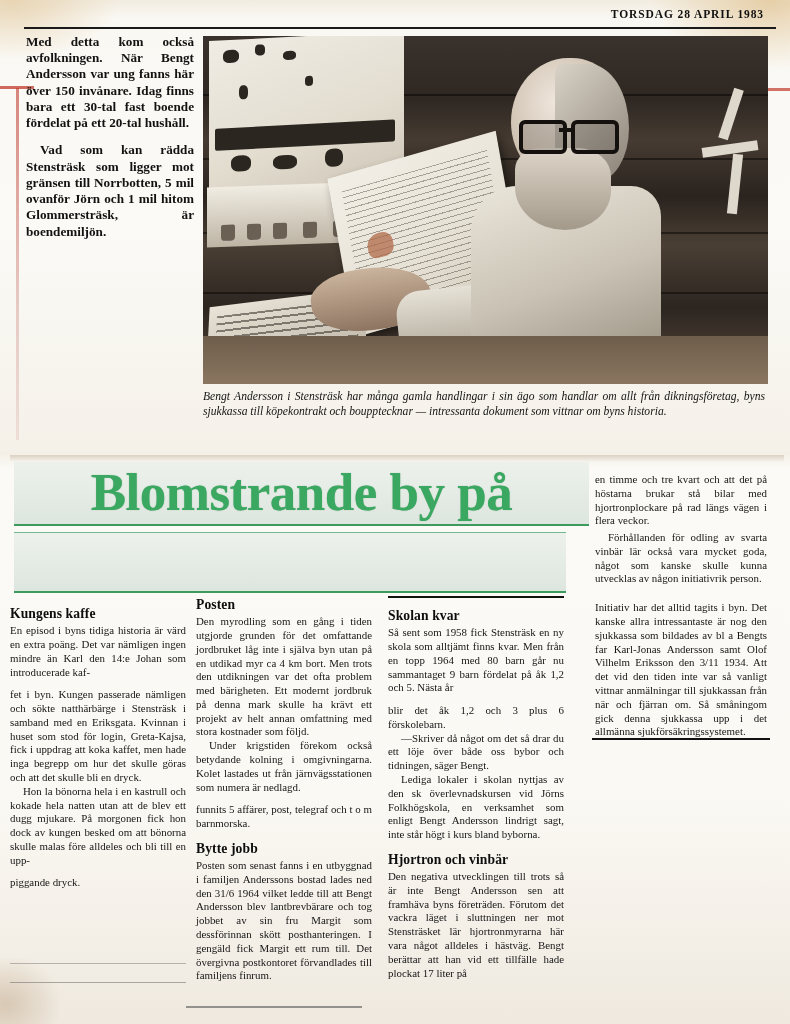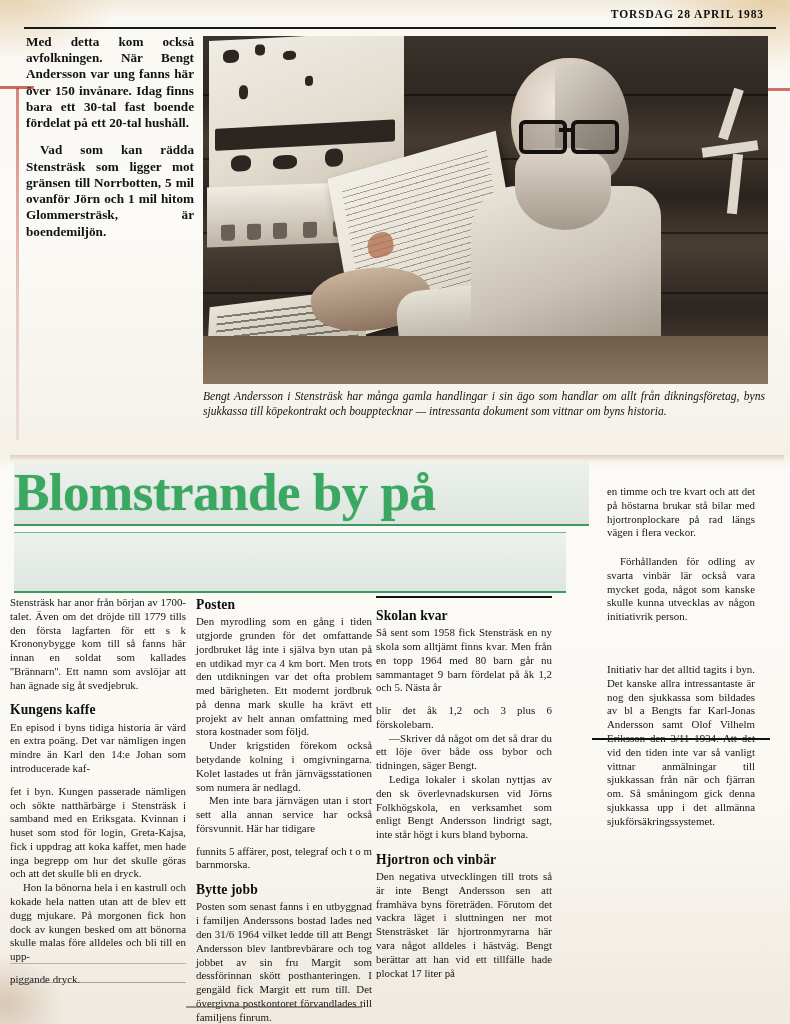--- a/index.html
+++ b/index.html
@@ -180,44 +180,44 @@
   }
   .hl-band.one{top:0;height:62px;border-bottom:2px solid #3c9a5f;}
   .hl-band.two{top:70px;height:58px;border-bottom:2px solid #3c9a5f;border-top:1px solid #6fb98a;width:96%;}
   .headline{
     position:absolute;left:0;width:100%;
     font-family:"Liberation Serif", serif;
     font-weight:bold;color:#3aa860;
     font-size:53px;line-height:1;letter-spacing:-0.5px;
     text-shadow:0 0 1px rgba(40,120,70,.5);
   }
-  .headline.l1{top:4px;text-align:left;}
+  .headline.l1{top:4px;text-align:center;}
   .headline.l2{top:72px;padding-left:26px;}
 
   
   .cols{position:absolute;left:10px;top:596px;width:560px;height:418px;}
   .col{position:absolute;top:0;width:176px;font-size:10.9px;line-height:1.265;color:#151515;text-align:justify;}
   .col.c1{left:0;}
   .col.c2{left:186px;}
-  .col.c3{left:366px;font-family:Liberation Serif, serif;}
+  .col.c3{left:378px;font-family:Liberation Serif, serif;}
   .col h3{
     margin:9px 0 2px 0;font-size:13.6px;font-weight:bold;letter-spacing:.1px;color:#0d0d0d;
   }
   .col h3.first{margin-top:0;}
   .col p{margin:0;}
   .col p.ind{text-indent:13px;}
   .col .gap{height:9px;}
   .rule-col{border-top:2.2px solid #111;margin-bottom:5px;}
 
   
   .col4{
     position:absolute;left:592px;top:470px;width:178px;
     font-size:10.9px;line-height:1.265;color:#151515;text-align:justify;
   }
-  .col4 p{margin:15px;}
+  .col4 p{margin:3px;}
   .col4 p.ind{text-indent:13px;}
   .col4 .gap{height:9px;}
   .rule-end{
     position:absolute;left:592px;top:738px;width:178px;height:2.4px;background:#111;
   }
   .rule-bottom-mid{
     position:absolute;left:186px;top:1006px;width:176px;height:1.5px;background:#555;opacity:.6;
   }
   .rule-left-seam{
     position:absolute;left:10px;top:982px;width:176px;height:1.4px;background:#6b6b6b;opacity:.55;
@@ -315,34 +315,32 @@
   <div class="caption">Bengt Andersson i Stensträsk har många gamla handlingar i sin ägo som handlar om allt från dikningsföretag, byns sjukkassa till köpekontrakt och boupptecknar — intressanta dokument som vittnar om byns historia.</div>
 
   <div class="headline-wrap">
     <div class="hl-band one"></div>
     <div class="hl-band two"></div>
     <div class="headline l1">Blomstrande by på</div>
   </div>
 
   <div class="cols">
     <div class="col c1">
-        <p>Stensträsk har anor från början av 1700-talet. Även om det dröjde till 1779 tills den första lagfarten för ett s k Krononybygge kom till så fanns här innan en soldat som kallades ''Brännarn''. Ett namn som avslöjar att han ägnade sig åt svedjebruk.</p>
         <h3>Kungens kaffe</h3>
         <p>En episod i byns tidiga historia är värd en extra poäng. Det var nämligen ingen mindre än Karl den 14:e Johan som introducerade kaf-</p>
         <div class="gap"></div>
         <p>fet i byn. Kungen passerade nämligen och sökte natthärbärge i Stensträsk i samband med en Eriksgata. Kvinnan i huset som stod för login, Greta-Kajsa, fick i uppdrag att koka kaffet, men hade inga begrepp om hur det skulle göras och att det skulle bli en dryck.</p>
         <p class="ind">Hon la bönorna hela i en kastrull och kokade hela natten utan att de blev ett dugg mjukare. På morgonen fick hon dock av kungen besked om att bönorna skulle malas före alldeles och bli till en upp-</p>
         <div class="gap"></div>
         <p>piggande dryck.</p>
       </div>
     <div class="col c2">
         <h3 class="first">Posten</h3>
         <p>Den myrodling som en gång i tiden utgjorde grunden för det omfattande jordbruket låg inte i själva byn utan på en utdikad myr ca 4 km bort. Men trots den utdikningen var det ofta problem med bärigheten. Ett modernt jordbruk på denna mark skulle ha krävt ett projekt av helt annan omfattning med stora kostnader som följd.</p>
         <p class="ind">Under krigstiden förekom också betydande kolning i omgivningarna. Kolet lastades ut från järnvägsstationen som numera är nedlagd.</p>
-        <p class="ind">Men inte bara järnvägen utan i stort sett alla annan service har också försvunnit. Här har tidigare</p>
         <div class="gap"></div>
         <p>funnits 5 affärer, post, telegraf och t o m barnmorska.</p>
         <h3>Bytte jobb</h3>
         <p>Posten som senast fanns i en utbyggnad i familjen Anderssons bostad lades ned den 31/6 1964 vilket ledde till att Bengt Andersson blev lantbrevbärare och tog jobbet av sin fru Margit som dessförinnan skött posthanteringen. I gengäld fick Margit ett rum till. Det övergivna postkontoret förvandlades till familjens finrum.</p>
       </div>
     <div class="col c3">
         <div class="rule-col"></div>
         <h3>Skolan kvar</h3>
         <p>Så sent som 1958 fick Stensträsk en ny skola som alltjämt finns kvar. Men från en topp 1964 med 80 barn går nu sammantaget 9 barn fördelat på åk 1,2 och 5. Nästa år</p>
         <div class="gap"></div>

